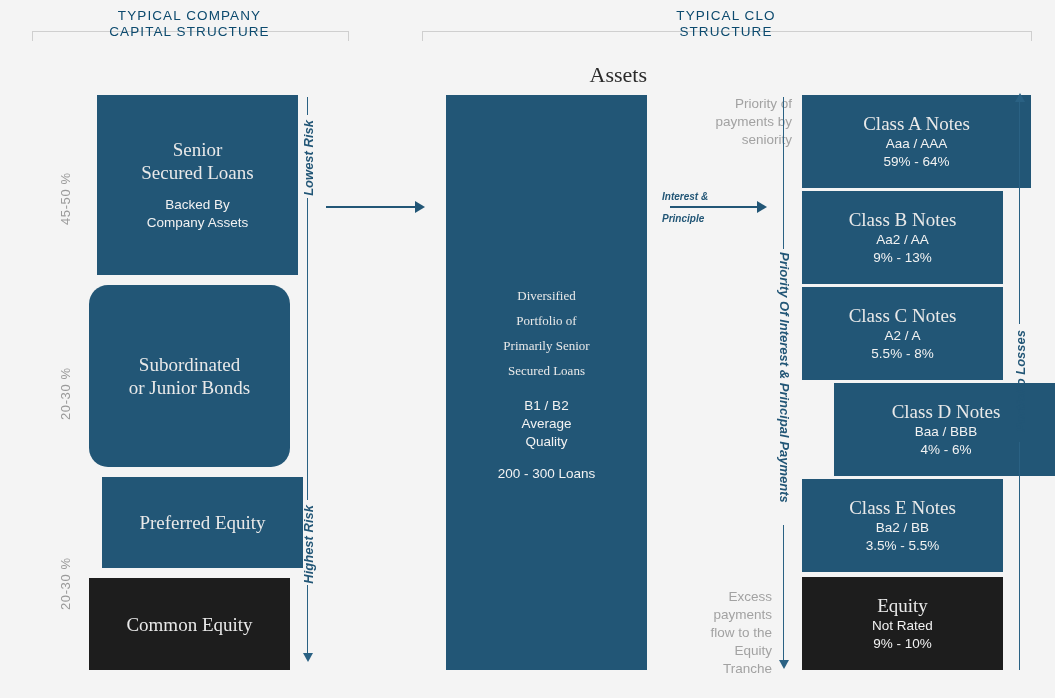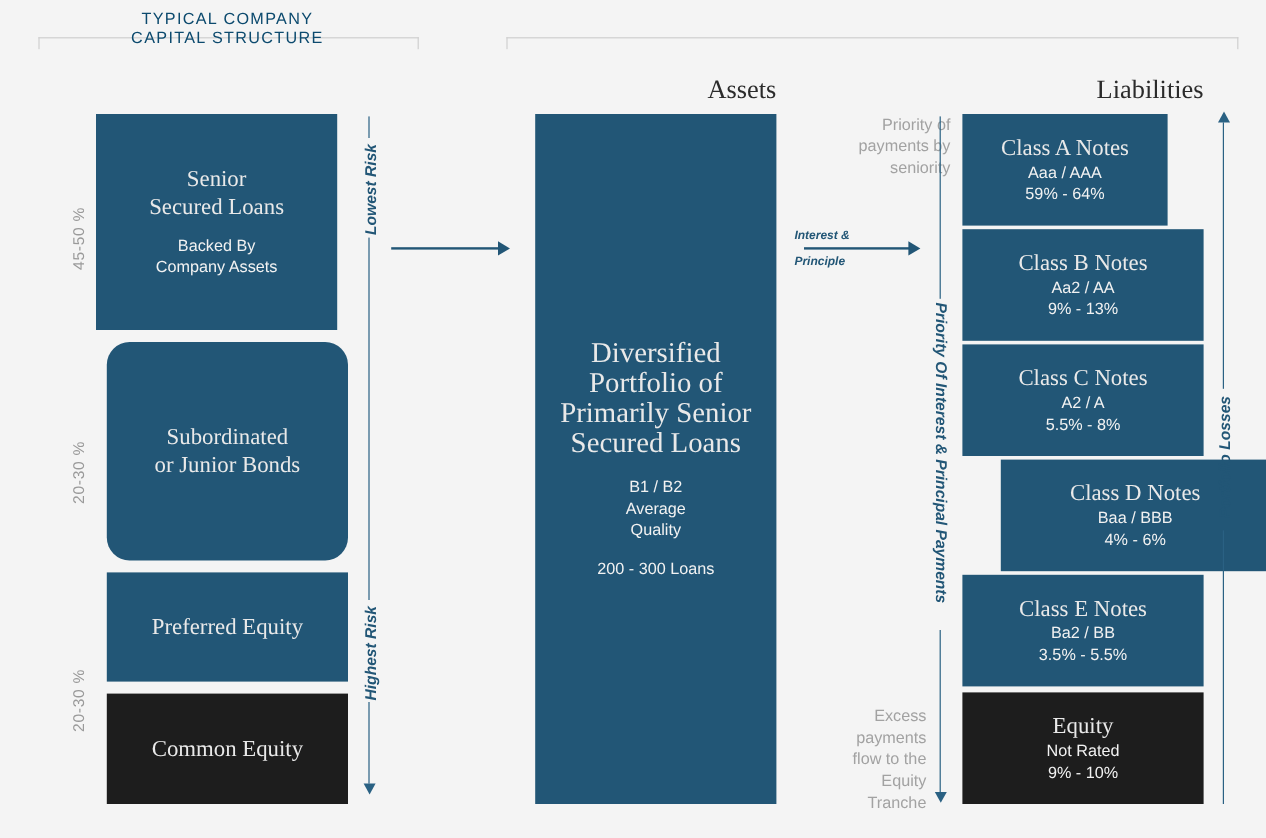--- a/index.html
+++ b/index.html
@@ -37,21 +37,21 @@
     box-sizing:border-box;
     display:flex;flex-direction:column;align-items:center;justify-content:center;
     color:#f0f0f0;text-align:center;
   }
   .block.blue{background:#225676;}
   .block.dark{background:#1d1d1d;}
   .block .serif{
     font-family:"Liberation Serif", serif;
     font-size:19px;line-height:23px;color:#e9e9e9;
   }
-  .block .serif.big{font-size:24px;line-height:25px;}
+  .block .serif.big{font-size:13px;line-height:25px;}
   .block .sans{
     font-family:"Liberation Sans", sans-serif;
     font-size:13.5px;line-height:18px;color:#f2f2f2;
   }
   .block .sp{height:12px;}
   .block .sp2{height:14px;}
 
   
   .pct{
     position:absolute;
@@ -107,42 +107,45 @@
 
 <div class="stage">
 
   <div class="bracket" style="left:32px;top:31px;width:315px;"></div>
   <div class="hdr" style="left:32px;top:8px;width:315px;">
     <div class="l1">TYPICAL COMPANY</div>
     <div class="l2">CAPITAL STRUCTURE</div>
   </div>
 
   <div class="bracket" style="left:422px;top:31px;width:608px;"></div>
+  <div class="hdr" style="left:422px;top:8px;width:608px;">
+    <div class="l1">TYPICAL CLO</div>
+    <div class="l2">STRUCTURE</div>
+  </div>
 
   <div class="caption" style="left:447px;top:62px;width:200px;">Assets</div>
-  <div class="caption" style="left:803px;top:62px;width:200px;">Liabilities</div>
 
   <div class="pct" style="left:58px;top:145px;height:80px;">45-50 %</div>
   <div class="pct" style="left:58px;top:340px;height:80px;">20-30 %</div>
   <div class="pct" style="left:58px;top:530px;height:80px;">20-30 %</div>
 
-  <div class="block blue" style="left:80px;top:95px;width:201px;height:180px;">
+  <div class="block blue" style="left:97px;top:95px;width:201px;height:180px;">
     <div class="serif">Senior</div>
     <div class="serif">Secured Loans</div>
     <div class="sp"></div>
     <div class="sans">Backed By</div>
     <div class="sans">Company Assets</div>
   </div>
 
   <div class="block blue" style="left:89px;top:285px;width:201px;height:182px;border-radius:19px;">
     <div class="serif">Subordinated</div>
     <div class="serif">or Junior Bonds</div>
   </div>
 
-  <div class="block blue" style="left:89px;top:477px;width:201px;height:91px;text-align:center;">
+  <div class="block blue" style="left:102px;top:477px;width:201px;height:91px;text-align:center;">
     <div class="serif">Preferred Equity</div>
   </div>
 
   <div class="block dark" style="left:89px;top:578px;width:201px;height:92px;">
     <div class="serif">Common Equity</div>
   </div>
 
   <div class="vline" style="left:307px;top:97px;height:18px;"></div>
   <div class="vlabel flip" style="left:301px;top:120px;">Lowest Risk</div>
   <div class="vline" style="left:307px;top:198px;height:302px;"></div>
@@ -185,21 +188,21 @@
     <div>flow to the</div>
     <div>Equity</div>
     <div>Tranche</div>
   </div>
 
   <div class="vline" style="left:783px;top:97px;height:152px;"></div>
   <div class="vlabel" style="left:777px;top:252px;">Priority Of Interest &amp; Principal Payments</div>
   <div class="vline" style="left:783px;top:525px;height:137px;"></div>
   <div class="arrowhead-down" style="left:779px;top:660px;"></div>
 
-  <div class="block blue" style="left:802px;top:95px;width:171px;height:93px;">
+  <div class="block blue" style="left:802px;top:95px;width:229px;height:93px;">
     <div class="serif">Class A Notes</div>
     <div class="sans">Aaa / AAA</div>
     <div class="sans">59% - 64%</div>
   </div>
 
   <div class="block blue" style="left:802px;top:191px;width:201px;height:93px;">
     <div class="serif">Class B Notes</div>
     <div class="sans">Aa2 / AA</div>
     <div class="sans">9% - 13%</div>
   </div>

